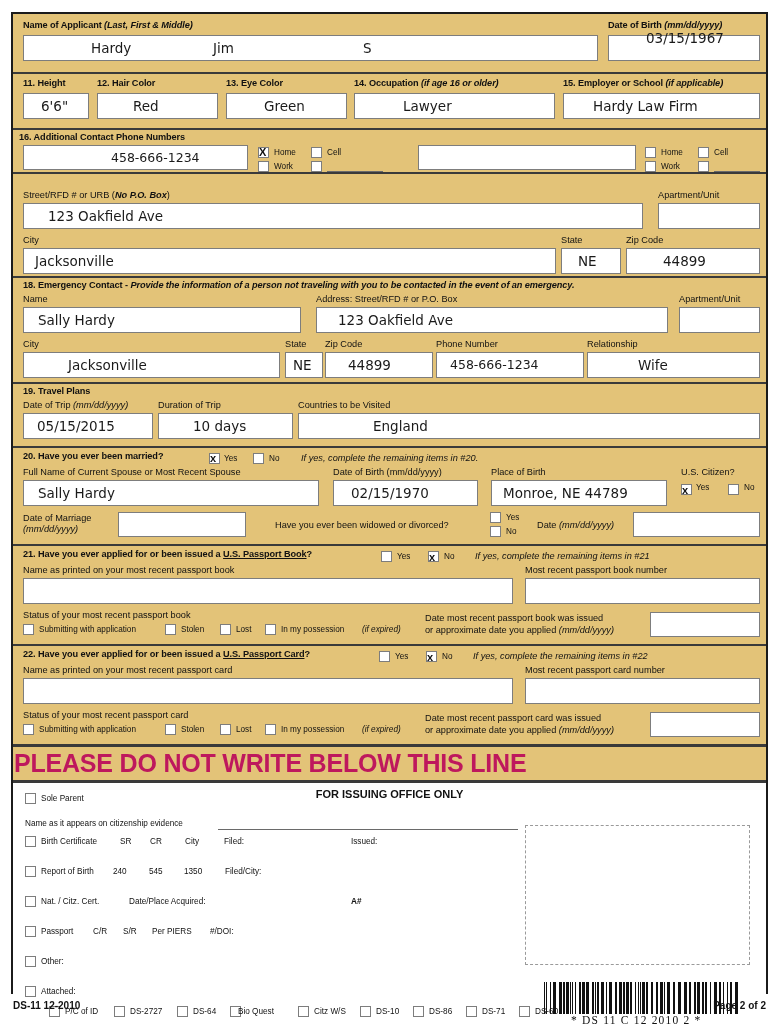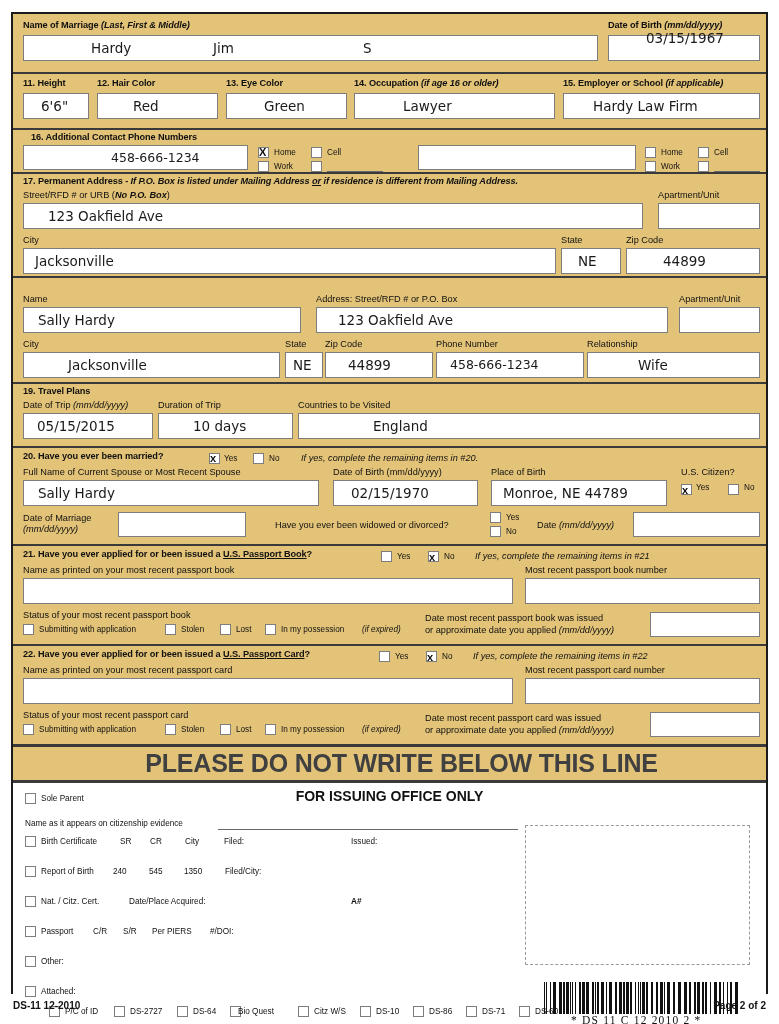--- a/index.html
+++ b/index.html
@@ -44,23 +44,23 @@
     position: absolute; width: 11px; height: 11px;
     background: #ffffff; border: 1px solid #7d7d7d;
   }
   .xmk {
     position: absolute; font-size: 11px; font-weight: bold;
     color: #111; font-family: "Liberation Sans", sans-serif;
   }
   .divline { position: absolute; background: #3a3a3a; height: 2px; }
   .ulined { text-decoration: underline; }
   .banner {
-    position: absolute; left: 12px; width: 100%;
-    text-align: center; font-size: 25px; font-weight: bold;
-    color: #404040; letter-spacing: -0.2px;
+    position: absolute; left: 1px; width: 100%;
+    font-size: 25px; font-weight: bold;
+    color: #be185d; letter-spacing: -0.2px;
   }
   .office {
     position: absolute; left: 0; top: 750px;
     width: 100%; height: 230px; background: #ffffff;
   }
   .thinline { position: absolute; background: #6a6a6a; height: 1px; }
   .dashbox {
     position: absolute; border: 1px dashed #9a9a9a; background: #fff;
   }
   .barcode { position: absolute; display: flex; align-items: flex-end; }
@@ -79,21 +79,21 @@
   }
 </style>
 </head>
 <body>
 
 <div id="page">
   <div class="form-frame">
 
     <div class="sec" style="top:0;height:58px;">
       <span class="lbl" style="position:absolute;left:10px;top:6px;">
-        <span>Name of Marriage</span>
+        <span>Name of Applicant</span>
         <span class="it">(Last, First &amp; Middle)</span>
       </span>
       <span class="lbl" style="position:absolute;left:595px;top:6px;">
         <span>Date of Birth</span>
         <span class="it">(mm/dd/yyyy)</span>
       </span>
       <div class="fld" style="left:10px;top:21px;width:575px;height:26px;"></div>
       <span class="val" style="left:78px;top:26px;">Hardy</span>
       <span class="val" style="left:200px;top:26px;">Jim</span>
       <span class="val" style="left:350px;top:26px;">S</span>
@@ -124,21 +124,21 @@
       <span class="val" style="left:251px;top:24px;">Green</span>
       <div class="fld" style="left:341px;top:19px;width:201px;height:26px;"></div>
       <span class="val" style="left:390px;top:24px;">Lawyer</span>
       <div class="fld" style="left:550px;top:19px;width:197px;height:26px;"></div>
       <span class="val" style="left:580px;top:24px;">Hardy Law Firm</span>
     </div>
 
     <div class="divline" style="left:0;top:114px;width:100%;"></div>
 
     <div class="sec" style="top:116px;height:42px;">
-      <span class="lbl" style="position:absolute;left:18px;top:2px;">16. Additional Contact Phone Numbers</span>
+      <span class="lbl" style="position:absolute;left:6px;top:2px;">16. Additional Contact Phone Numbers</span>
 
       <div class="fld" style="left:10px;top:15px;width:225px;height:25px;"></div>
       <span class="val" style="left:98px;top:20px;font-size:12.5px;">458-666-1234</span>
 
       <div class="cb" style="left:245px;top:17px;"></div>
       <span class="xmk" style="left:246px;top:16px;">X</span>
       <span class="tiny" style="position:absolute;left:261px;top:18px;">Home</span>
       <div class="cb" style="left:245px;top:31px;"></div>
       <span class="tiny" style="position:absolute;left:261px;top:32px;">Work</span>
       <div class="cb" style="left:298px;top:17px;"></div>
@@ -155,26 +155,20 @@
       <span class="tiny" style="position:absolute;left:648px;top:32px;">Work</span>
       <div class="cb" style="left:685px;top:17px;"></div>
       <span class="tiny" style="position:absolute;left:701px;top:18px;">Cell</span>
       <div class="cb" style="left:685px;top:31px;"></div>
       <div class="thinline" style="left:701px;top:41px;width:46px;"></div>
     </div>
 
     <div class="divline" style="left:0;top:158px;width:100%;"></div>
 
     <div class="sec" style="top:160px;height:102px;">
-      <span class="lbl" style="position:absolute;left:10px;top:2px;">
-        <span>17. Permanent Address -</span>
-        <span class="it">If P.O. Box is listed under Mailing Address</span>
-        <span class="it ulined">or</span>
-        <span class="it">if residence is different from Mailing Address.</span>
-      </span>
       <span class="lbl-n" style="position:absolute;left:10px;top:16px;">
         <span>Street/RFD # or URB (</span><span style="font-weight:bold;font-style:italic;">No P.O. Box</span><span>)</span>
       </span>
       <span class="lbl-n" style="position:absolute;left:645px;top:16px;">Apartment/Unit</span>
 
       <div class="fld" style="left:10px;top:29px;width:620px;height:26px;"></div>
       <span class="val" style="left:35px;top:34px;">123 Oakfield Ave</span>
       <div class="fld" style="left:645px;top:29px;width:102px;height:26px;"></div>
       <span class="val" style="left:655px;top:34px;"></span>
 
@@ -186,20 +180,24 @@
       <span class="val" style="left:22px;top:79px;">Jacksonville</span>
       <div class="fld" style="left:548px;top:74px;width:60px;height:26px;"></div>
       <span class="val" style="left:565px;top:79px;">NE</span>
       <div class="fld" style="left:613px;top:74px;width:134px;height:26px;"></div>
       <span class="val" style="left:650px;top:79px;">44899</span>
     </div>
 
     <div class="divline" style="left:0;top:262px;width:100%;"></div>
 
     <div class="sec" style="top:264px;height:104px;">
+      <span class="lbl" style="position:absolute;left:10px;top:2px;">
+        <span>18. Emergency Contact -</span>
+        <span class="it">Provide the information of a person not traveling with you to be contacted in the event of an emergency.</span>
+      </span>
       <span class="lbl-n" style="position:absolute;left:10px;top:16px;">Name</span>
       <span class="lbl-n" style="position:absolute;left:303px;top:16px;">Address: Street/RFD # or P.O. Box</span>
       <span class="lbl-n" style="position:absolute;left:666px;top:16px;">Apartment/Unit</span>
 
       <div class="fld" style="left:10px;top:29px;width:278px;height:26px;"></div>
       <span class="val" style="left:25px;top:34px;">Sally Hardy</span>
       <div class="fld" style="left:303px;top:29px;width:352px;height:26px;"></div>
       <span class="val" style="left:325px;top:34px;">123 Oakfield Ave</span>
       <div class="fld" style="left:666px;top:29px;width:81px;height:26px;"></div>
       <span class="val" style="left:676px;top:34px;"></span>
@@ -369,21 +367,21 @@
       <span class="val" style="left:647px;top:70px;"></span>
     </div>
 
     <div class="divline" style="left:0;top:730px;width:100%;height:3px;"></div>
 
     <div class="banner" style="top:735px;">PLEASE DO NOT WRITE BELOW THIS LINE</div>
 
     <div class="divline" style="left:0;top:766px;width:100%;height:3px;"></div>
 
     <div class="office" style="top:769px;height:211px;">
-      <span style="position:absolute;left:50%;transform:translateX(-50%);top:5px;font-size:14px;font-weight:bold;color:#111;white-space:nowrap;">FOR ISSUING OFFICE ONLY</span>
+      <span style="position:absolute;left:50%;transform:translateX(-50%);top:5px;font-size:11px;font-weight:bold;color:#111;white-space:nowrap;">FOR ISSUING OFFICE ONLY</span>
 
       <div class="cb" style="left:12px;top:10px;"></div>
       <span class="tiny" style="position:absolute;left:28px;top:11px;">Sole Parent</span>
 
       <span class="tiny" style="position:absolute;left:12px;top:36px;">Name as it appears on citizenship evidence</span>
       <div class="thinline" style="left:205px;top:46px;width:300px;"></div>
 
       <div class="cb" style="left:12px;top:53px;"></div>
       <span class="tiny" style="position:absolute;left:28px;top:54px;">Birth Certificate</span>
       <span class="tiny" style="position:absolute;left:107px;top:54px;text-align:right;">SR</span>

